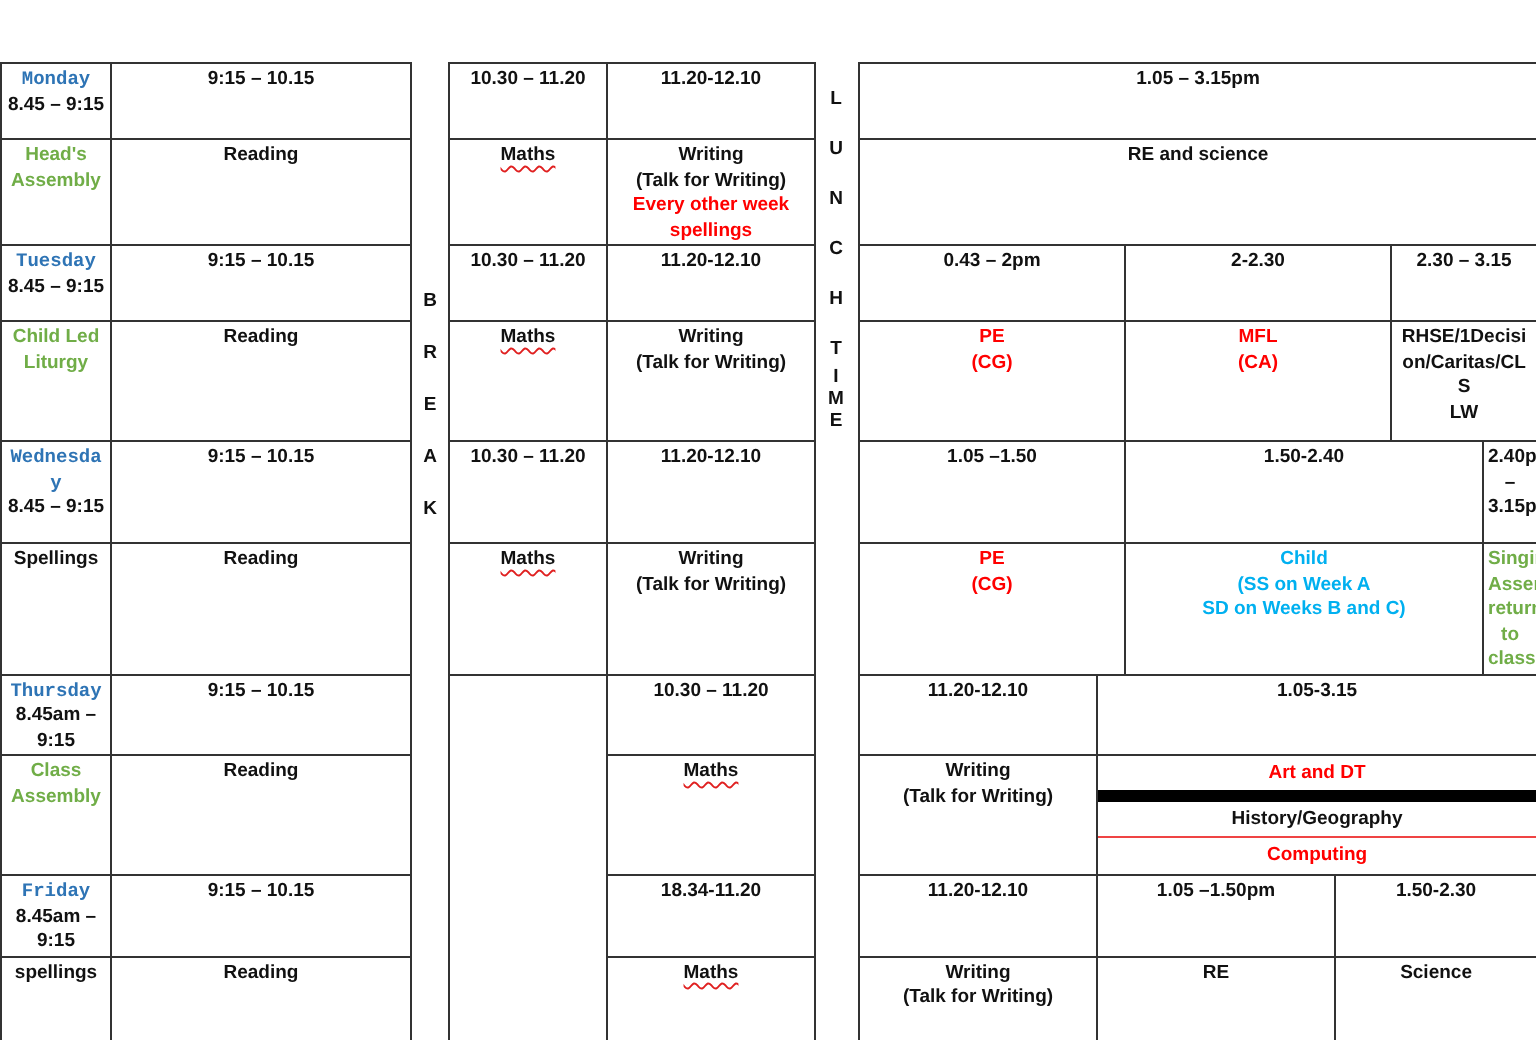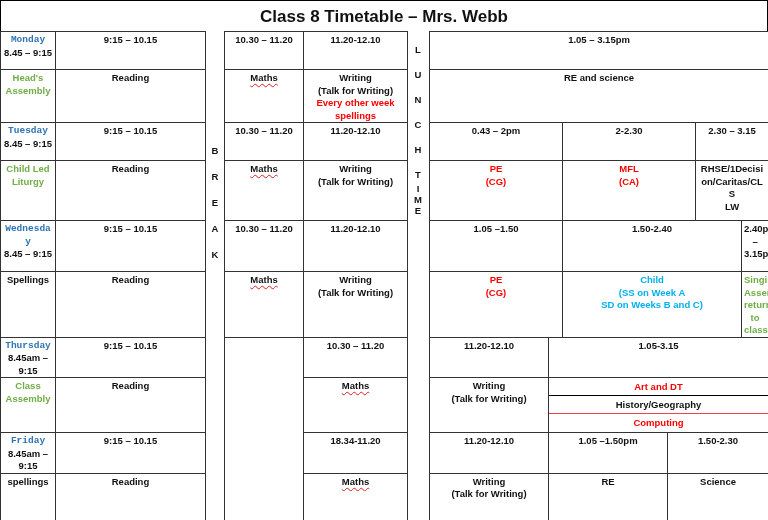--- a/index.html
+++ b/index.html
@@ -28,21 +28,20 @@
   .squiggle { text-decoration:underline wavy #e02020; text-decoration-thickness:1px; text-underline-offset:2px; }
   .vert {
     position:absolute; font-size:9.5px; font-weight:bold; color:#111; text-align:center; width:18px;
   }
   .vert span { display:block; }
 </style>
 </head>
 <body>
 
 <div class="sheet">
-  <div class="title">Class 8 Timetable – Mrs. Webb</div>
 
   <table class="tt">
     <colgroup>
       <col style="width:55px">
       <col style="width:150px">
       <col style="width:19px">
       <col style="width:79px">
       <col style="width:104px">
       <col style="width:22px">
       <col style="width:119px">
@@ -157,21 +156,21 @@
     </tr>
     <tr style="height:54px">
       <td class="green">Class Assembly</td>
       <td>Reading</td>
       <td><span class="squiggle">Maths</span></td>
       <td>
         <div>Writing</div>
         <div>(Talk for Writing)</div>
       </td>
       <td colspan="6" style="padding:0">
-        <div class="red" style="height:17px;border-bottom:1px solid #000000;line-height:17px">Art and DT</div>
+        <div class="red" style="height:17px;border-bottom:6px solid #000000;line-height:17px">Art and DT</div>
         <div style="height:17px;border-bottom:1px solid #ef4444;line-height:17px">History/Geography</div>
         <div class="red" style="height:18px;line-height:18px">Computing</div>
       </td>
     </tr>
 
     <tr style="height:39px">
       <td>
         <div class="blue">Friday</div>
         <div>8.45am – 9:15</div>
       </td>

